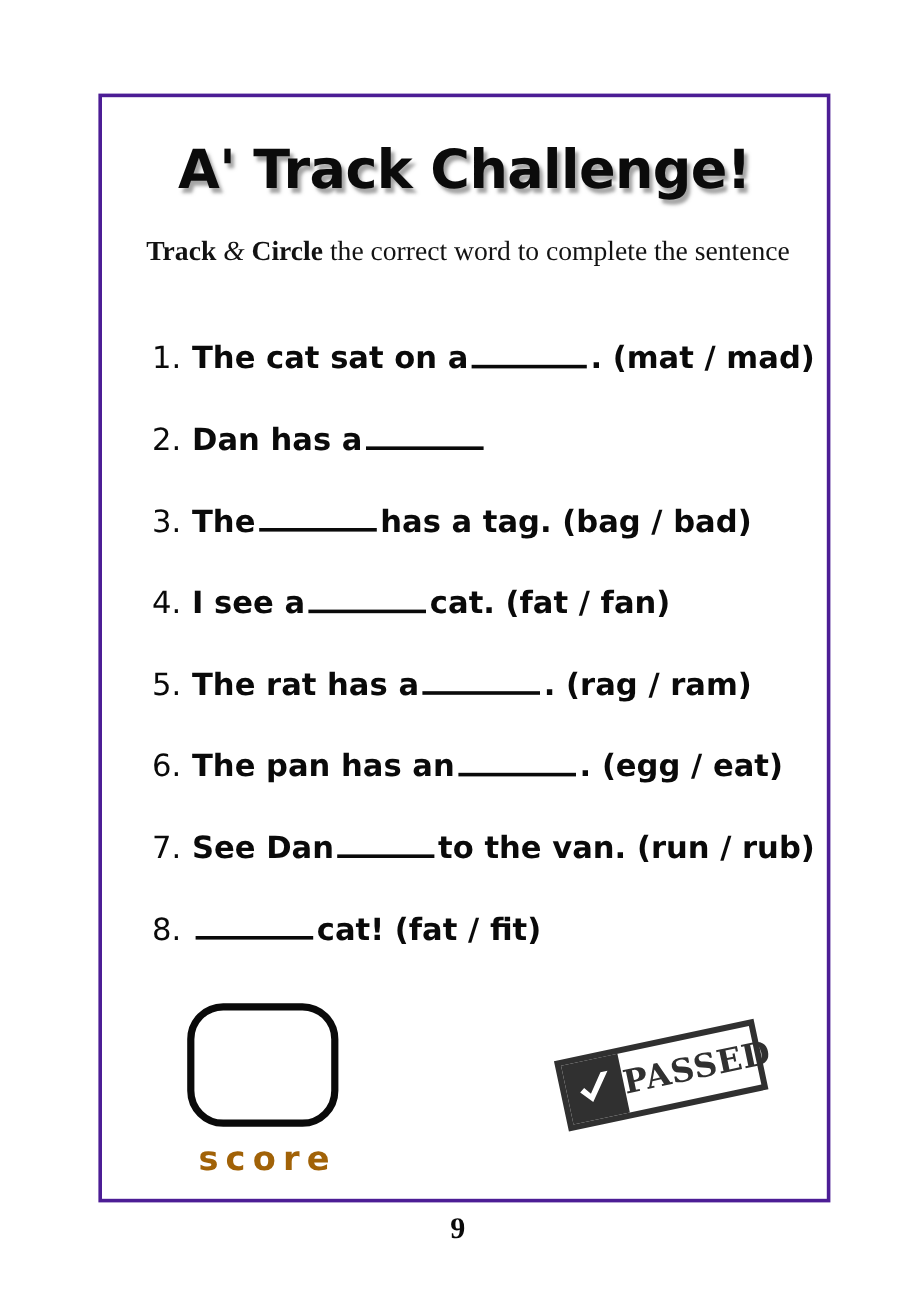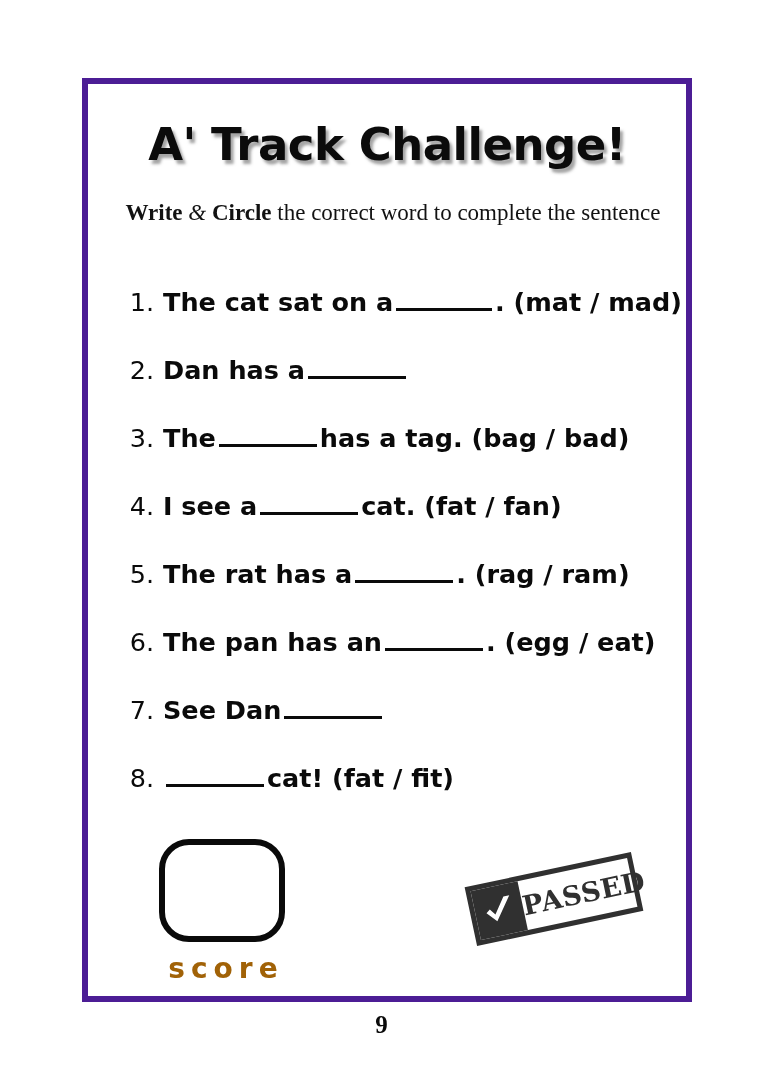--- a/index.html
+++ b/index.html
@@ -17,21 +17,21 @@
   }
 
   
   .page-frame {
     position: absolute;
     left: 82px;
     top: 78px;
     width: 610px;
     height: 924px;
     box-sizing: border-box;
-    border: 6px solid #4c1d95;
+    border: 3px solid #4c1d95;
     background: #ffffff;
   }
 
   
   .title {
     position: absolute;
     left: 0;
     top: 34px;
     width: 100%;
     text-align: center;
@@ -172,21 +172,21 @@
   }
 </style>
 </head>
 <body>
 
 <div class="page-frame">
 
   <div class="title">A' Track Challenge!</div>
 
   <div class="subtitle">
-    <b>Write</b><span> </span><i>&amp;</i><span> </span><b>Circle</b><span> the correct word to complete the sentence</span>
+    <b>Track</b><span> </span><i>&amp;</i><span> </span><b>Circle</b><span> the correct word to complete the sentence</span>
   </div>
 
   <div class="questions">
 
     <div class="q-row">
       <span class="q-num">1.</span>
       <span class="q-text">The cat sat on a </span>
       <span class="q-blank"></span>
       <span class="q-text">. (mat / mad)</span>
     </div>
@@ -222,20 +222,21 @@
       <span class="q-num">6.</span>
       <span class="q-text">The pan has an </span>
       <span class="q-blank"></span>
       <span class="q-text">. (egg / eat)</span>
     </div>
 
     <div class="q-row">
       <span class="q-num">7.</span>
       <span class="q-text">See Dan </span>
       <span class="q-blank"></span>
+      <span class="q-text"> to the van. (run / rub)</span>
     </div>
 
     <div class="q-row">
       <span class="q-num">8.</span>
       <span class="q-blank"></span>
       <span class="q-text"> cat! (fat / fit)</span>
     </div>
 
   </div>
 

